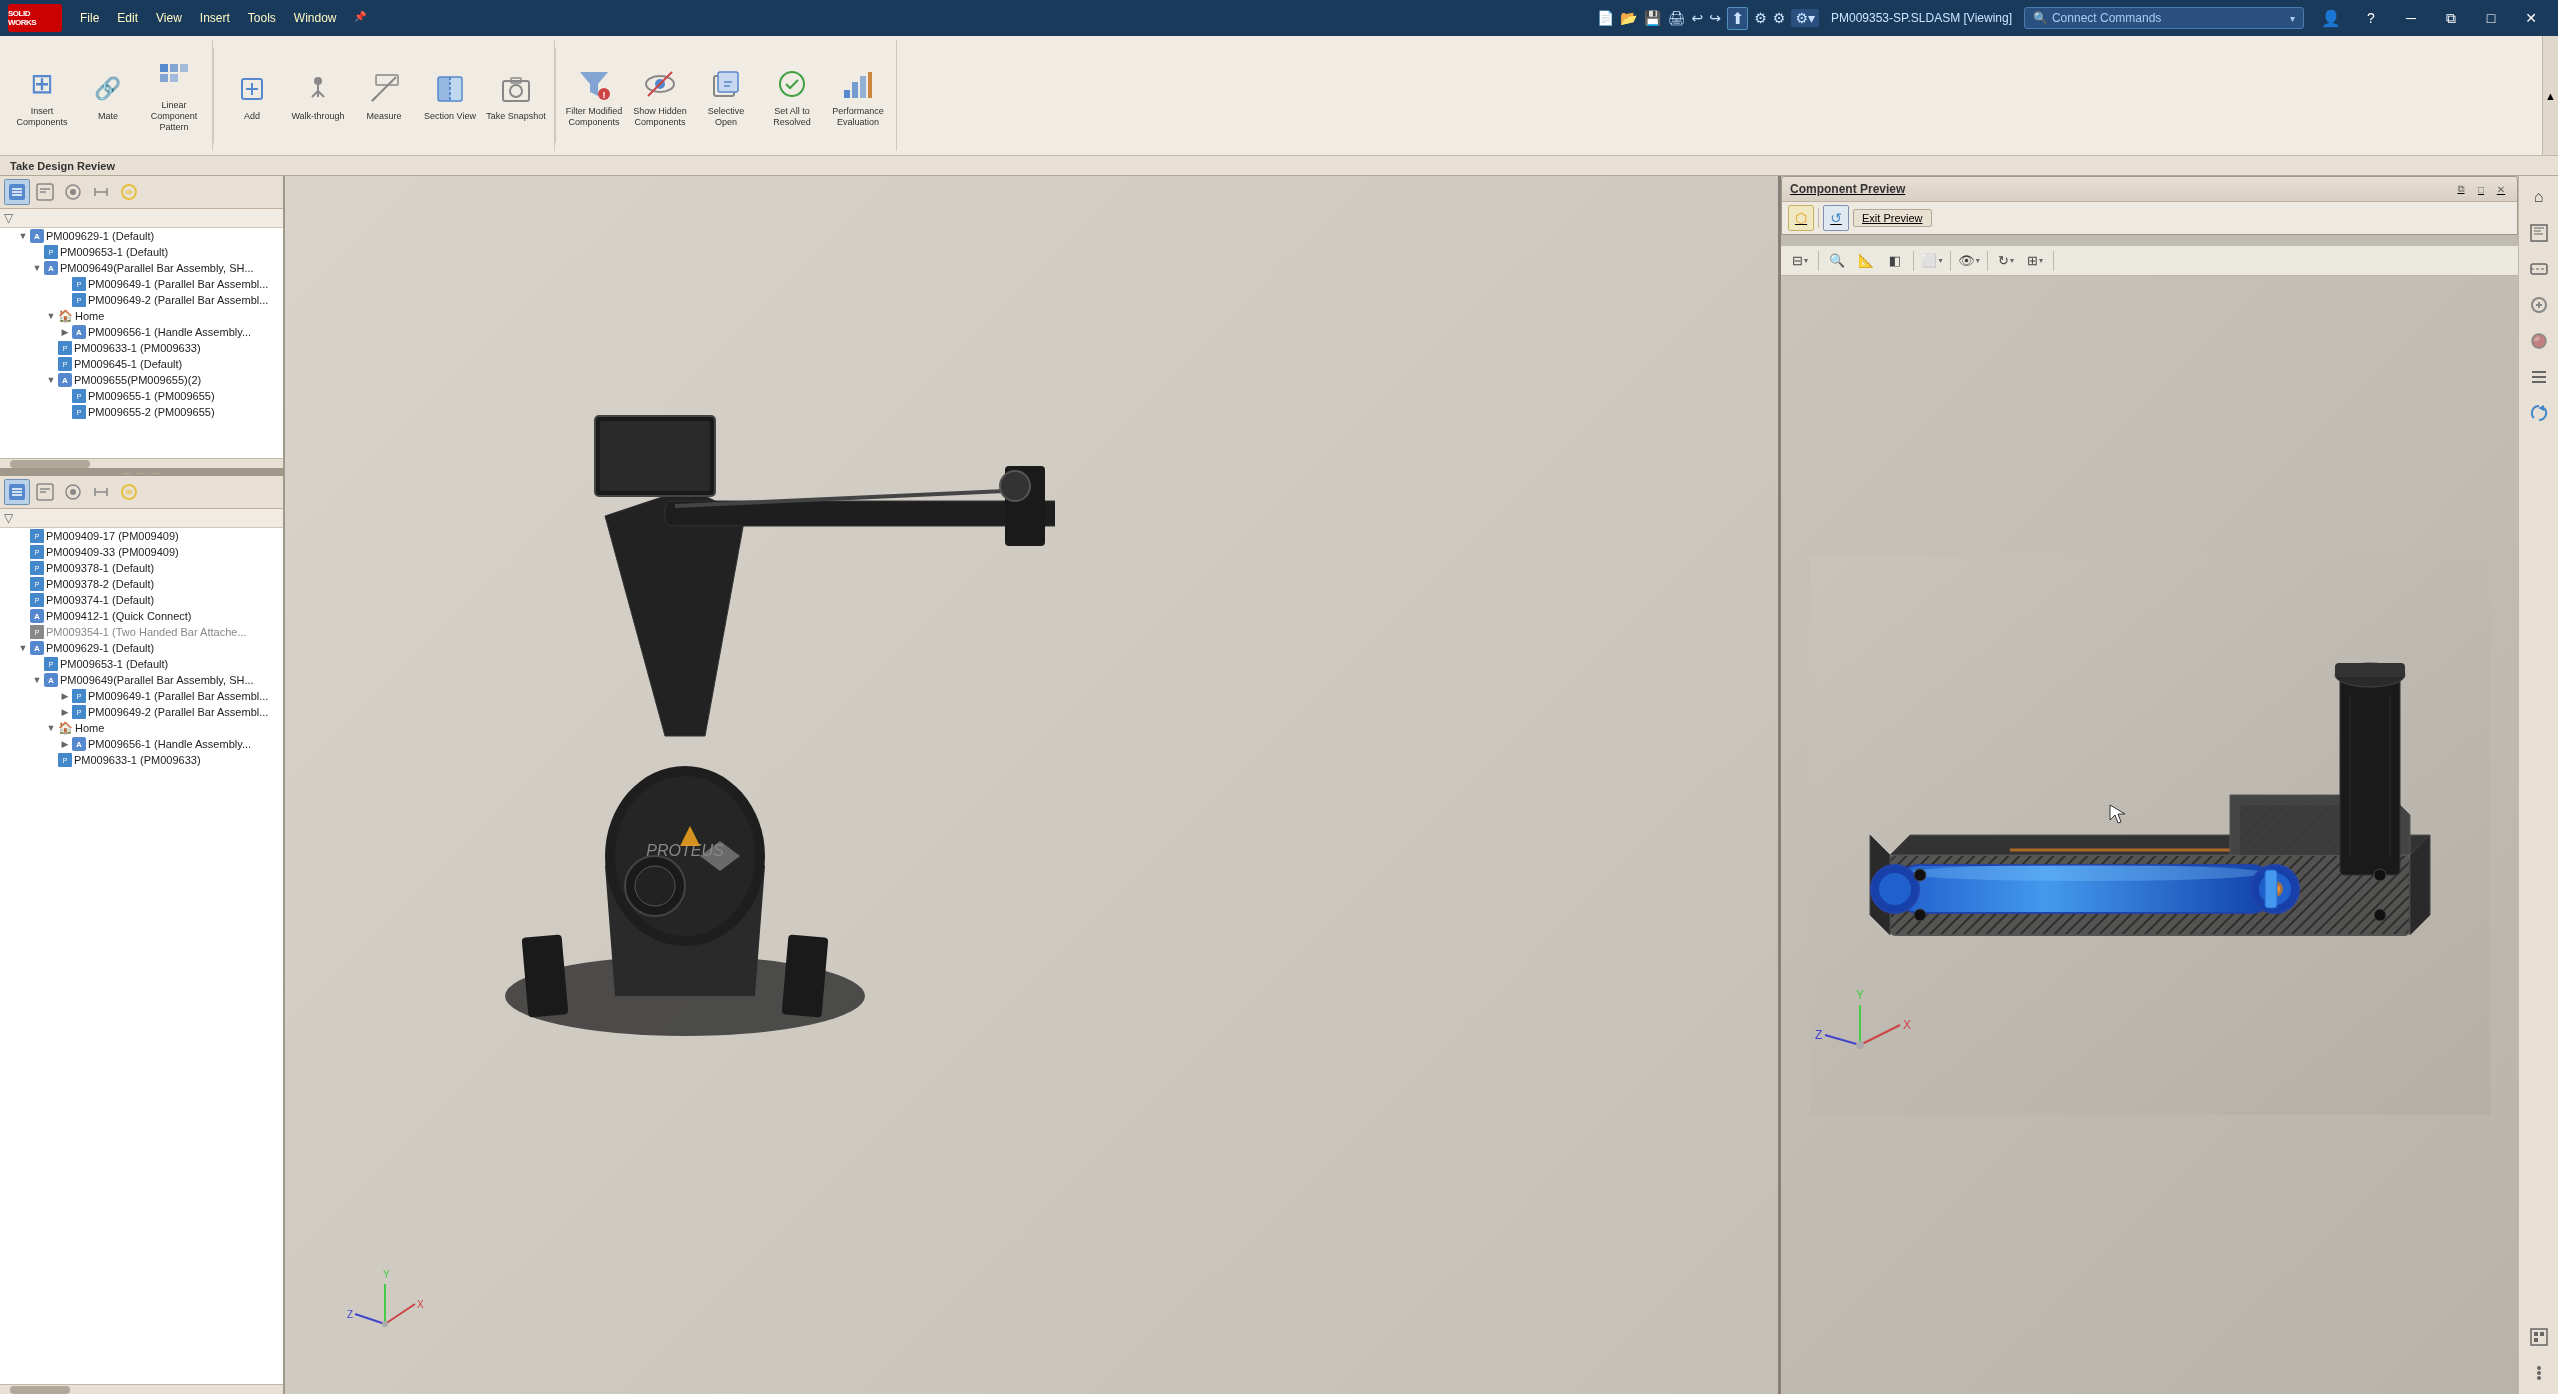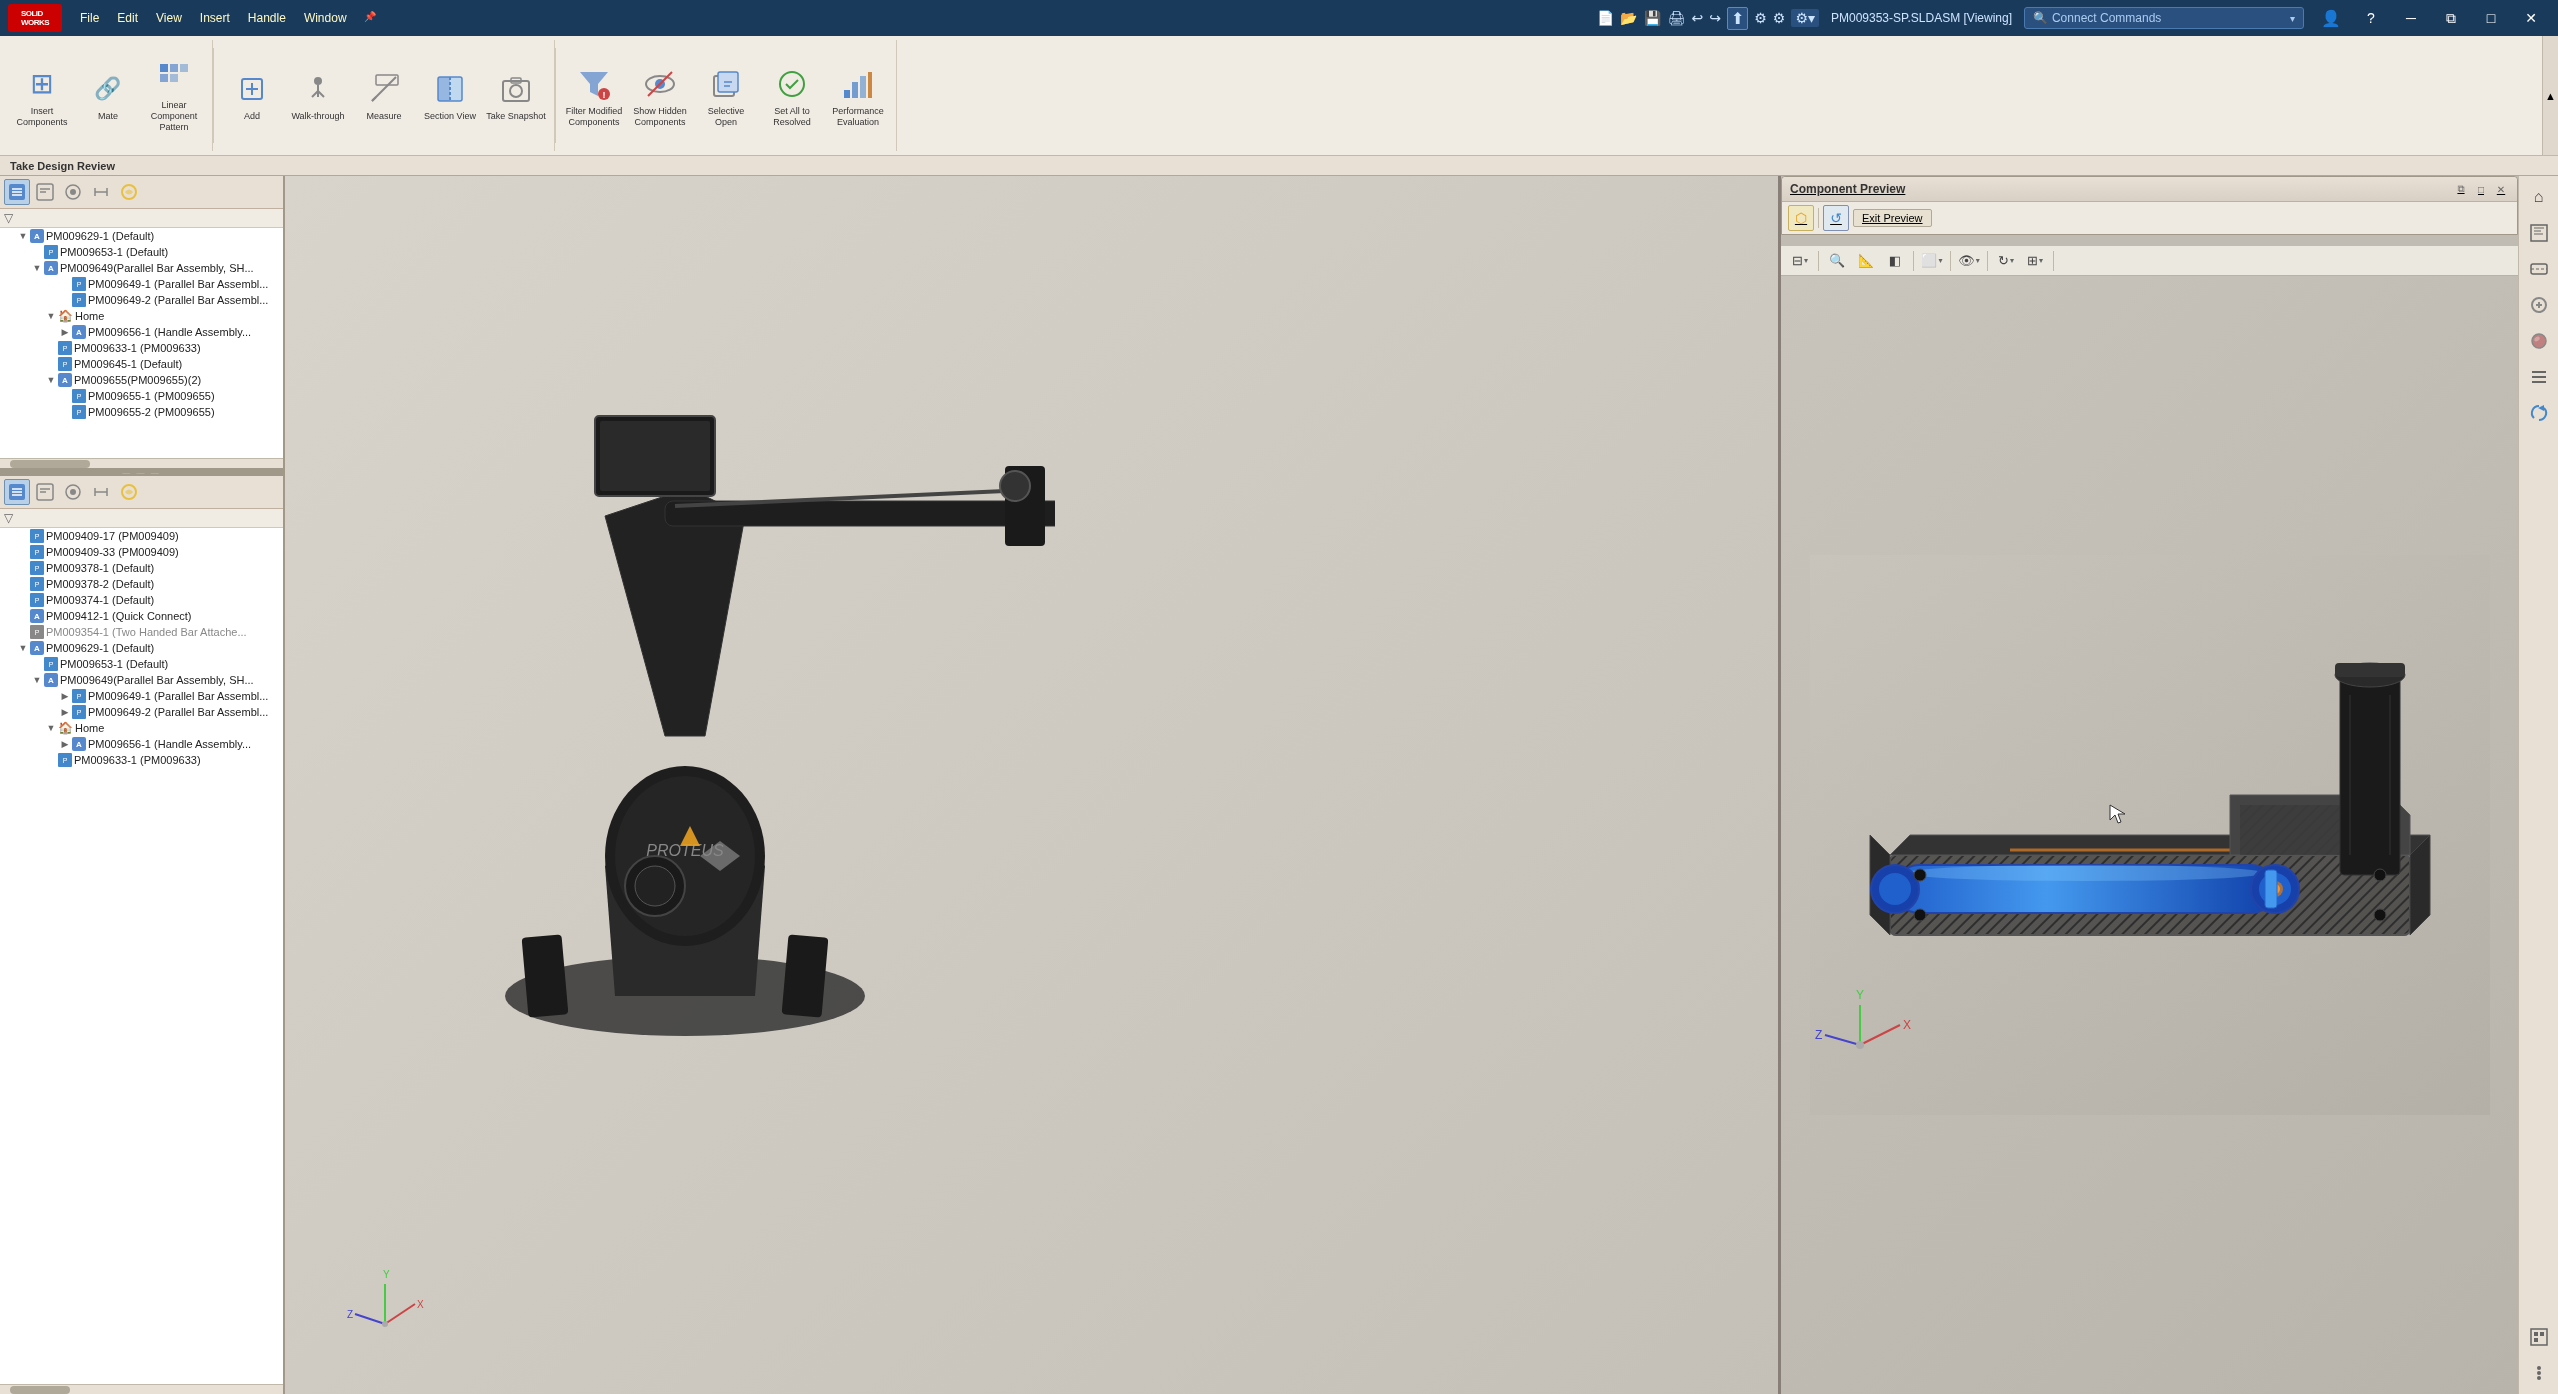--- a/index.html
+++ b/index.html
@@ -24,21 +24,20 @@
       position: relative;
       z-index: 100;
     }
     #sw-logo {
       width: 54px;
       height: 28px;
       background: #cc0000;
       border-radius: 3px;
       display: flex;
       align-items: center;
-      justify-content: center;
       color: white;
       font-weight: bold;
       font-size: 9px;
       margin-right: 10px;
       flex-shrink: 0;
     }
     .title-menu {
       display: flex;
       gap: 2px;
     }
@@ -471,21 +470,21 @@
 
 <div id="title-bar">
   <div id="sw-logo">
     <span style="font-size:8px; font-weight:bold; color:white; letter-spacing:-0.5px;">SOLID<br>WORKS</span>
   </div>
   <div class="title-menu">
     <div class="title-menu-item">File</div>
     <div class="title-menu-item">Edit</div>
     <div class="title-menu-item">View</div>
     <div class="title-menu-item">Insert</div>
-    <div class="title-menu-item">Handle</div>
+    <div class="title-menu-item">Tools</div>
     <div class="title-menu-item">Window</div>
     <div class="title-menu-item" style="font-size:10px;">📌</div>
   </div>
   <div class="title-spacer"></div>
   <div class="title-center">
 
     <span style="font-size:14px; cursor:pointer;">📄</span>
     <span style="font-size:14px; cursor:pointer;">📂</span>
     <span style="font-size:14px; cursor:pointer;">💾</span>
     <span style="font-size:14px; cursor:pointer; color:#cce4ff;">🖨</span>

